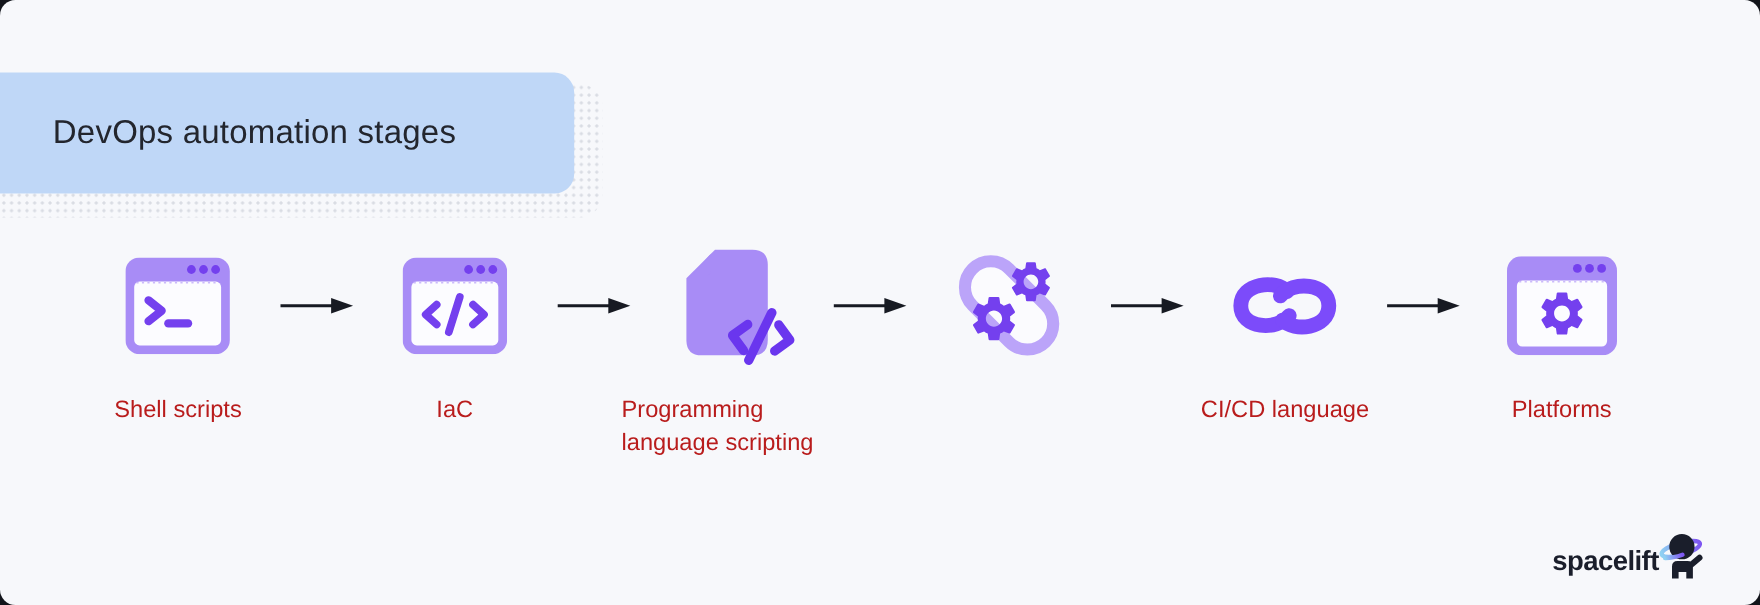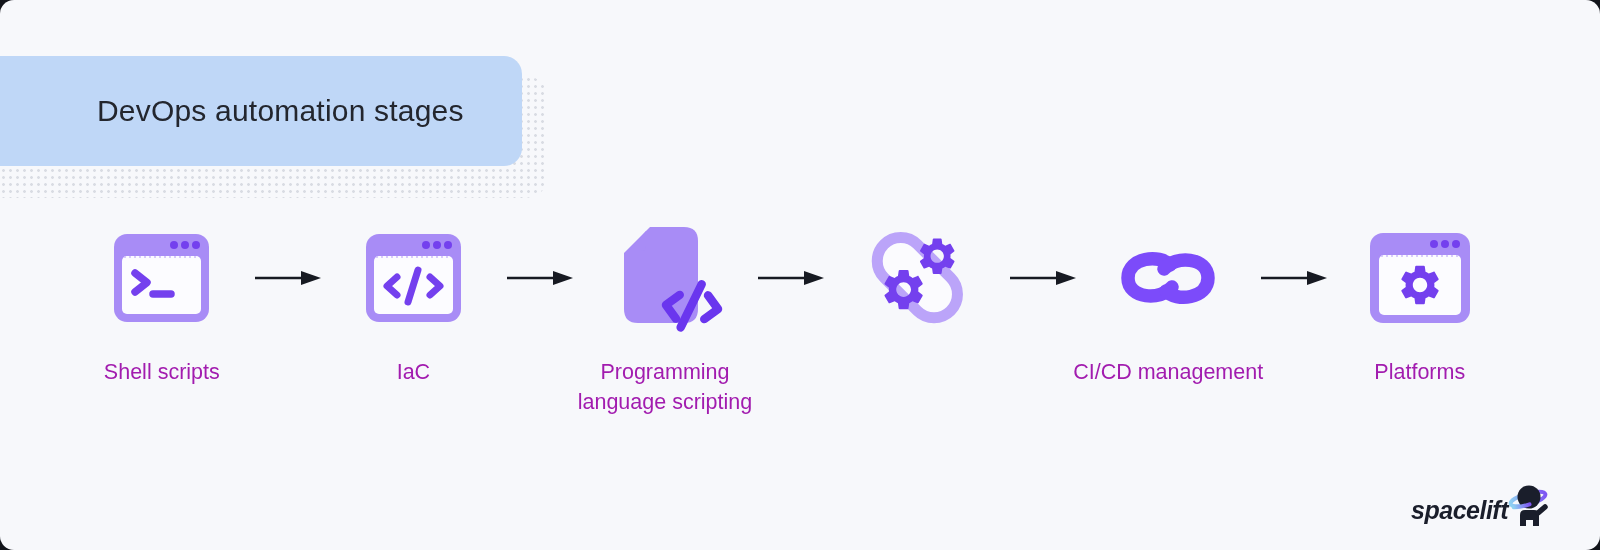--- a/index.html
+++ b/index.html
@@ -6,35 +6,35 @@
   body{display:flex;align-items:center;justify-content:center;min-height:100vh;
        font-family:"Liberation Sans", sans-serif;}
   .canvas{position:relative;width:1600px;height:550px;background:#f7f8fb;
           border-radius:14px;overflow:hidden;}
 
   
   .banner-shadow{position:absolute;left:0;top:76px;width:548px;height:122px;
       border-radius:0 22px 22px 0;
       background-image:radial-gradient(circle,#d9dce3 1.3px, transparent 1.5px);
       background-size:7px 7px;z-index:1;}
-  .banner{position:absolute;left:0;top:56px;width:522px;height:110px;
+  .banner{position:absolute;left:0;top:66px;width:522px;height:110px;
       background:#bfd7f7;border-radius:0 18px 18px 0;display:flex;align-items:center;
-      padding-left:97px;box-sizing:border-box;z-index:2;}
+      padding-left:48px;box-sizing:border-box;z-index:2;}
   .banner-title{font-size:30px;font-weight:500;color:#23262e;letter-spacing:.2px;}
 
   
   .flow{position:absolute;left:36px;top:225px;width:1510px;display:flex;z-index:2;}
   .stage{width:251.6px;display:flex;flex-direction:column;align-items:center;}
   .icon-area{height:106px;display:flex;align-items:center;justify-content:center;}
-  .stage-label{margin-top:26px;font-size:21.5px;line-height:30px;color:#a21caf;
-      text-align:center;max-width:200px;}
+  .stage-label{margin-top:26px;font-size:21.5px;line-height:30px;color:#b91c1c;
+      max-width:200px;}
 
   .arrow{position:absolute;z-index:2;}
 
-  .logo{position:absolute;right:50px;bottom:22px;display:flex;align-items:flex-end;z-index:2;font-style:italic;}
+  .logo{position:absolute;right:50px;bottom:22px;display:flex;align-items:flex-end;z-index:2;}
   .logo-text{font-size:25px;font-weight:700;color:#1a1e2b;letter-spacing:-.5px;
       padding-bottom:3px;}
 </style>
 </head>
 <body>
 
 <div class="canvas">
 
   <div class="banner-shadow"></div>
   <div class="banner">
@@ -109,21 +109,21 @@
 
     <div class="stage">
       <div class="icon-area">
         <svg width="96" height="56" viewBox="0 0 96 56">
           <g stroke="#7c4bfa" stroke-width="13.5" fill="none" stroke-linecap="round">
             <path d="M50 15 C 40 4, 8 7, 8 28 C 8 49, 41 51, 52 37"></path>
             <path d="M46 41 C 56 52, 88 49, 88 28 C 88 7, 55 5, 44 19"></path>
           </g>
         </svg>
       </div>
-      <div class="stage-label">CI/CD management</div>
+      <div class="stage-label">CI/CD language</div>
     </div>
 
     <div class="stage">
       <div class="icon-area">
         <svg width="100" height="90" viewBox="0 0 100 90">
           <rect x="0" y="0" width="100" height="90" rx="13" fill="#a88cf6"></rect>
           <rect x="9" y="22" width="82" height="60" rx="5" fill="#fcfcff"></rect>
           <path d="M11 23 H89" stroke="#cbbafa" stroke-width="1.5" stroke-dasharray="2 3" fill="none"></path>
           <circle cx="64" cy="11" r="4" fill="#7440ee"></circle>
           <circle cx="75" cy="11" r="4" fill="#7440ee"></circle>

